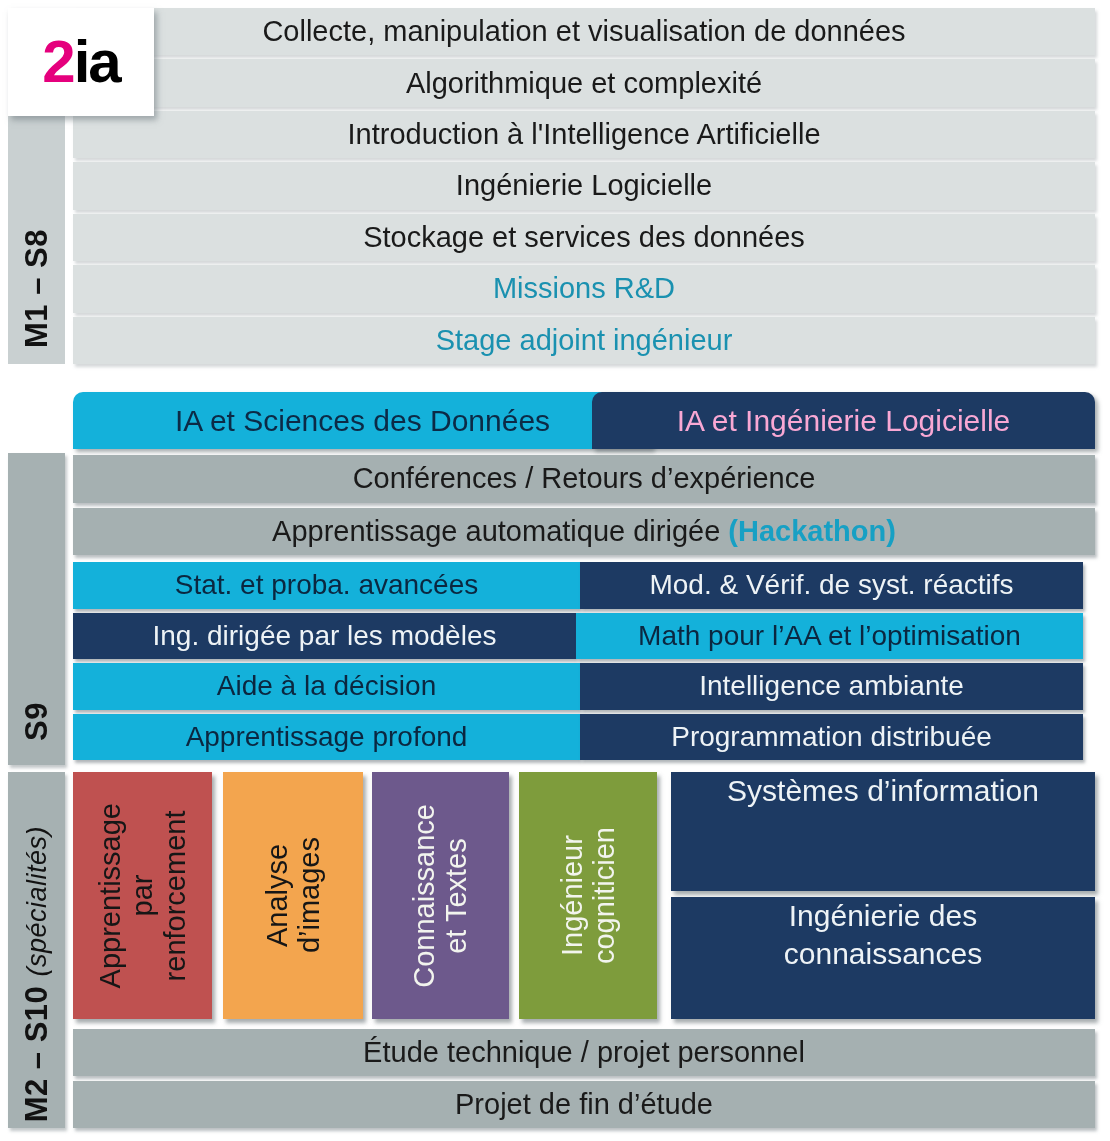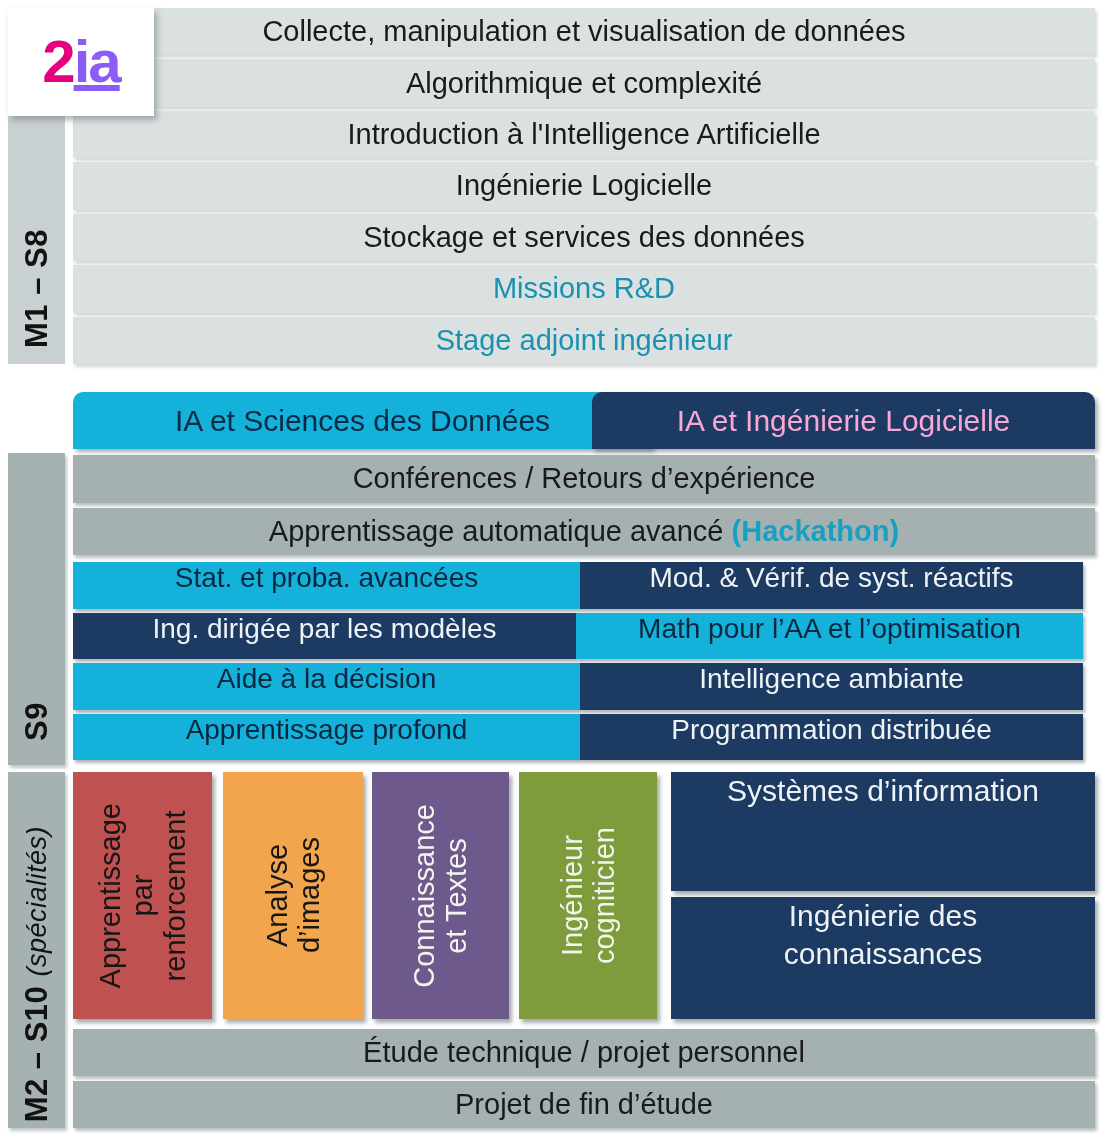--- a/index.html
+++ b/index.html
@@ -27,33 +27,33 @@
   .grayrow{background:#a5b0b1;box-shadow:2px 3px 3px rgba(120,130,135,.5);}
   .tealtext{color:#1a91b0;}
   .hl{font-weight:bold;color:#17a0c4;white-space:pre;}
   
   .logo-box{
     position:absolute;background:#ffffff;display:flex;align-items:center;justify-content:center;
     box-shadow:3px 4px 6px rgba(110,120,125,.55);
   }
   .logo-text{font-size:60px;font-weight:800;letter-spacing:-2px;line-height:1;}
   .logo-2{color:#e5007d;}
-  .logo-ia{color:#8b5cf6;text-decoration:underline;}
+  .logo-ia{color:#000000;}
   
   .tab{
     position:absolute;display:flex;align-items:center;justify-content:center;
     font-size:30px;border-radius:10px 10px 0 0;box-shadow:3px 3px 4px rgba(95,105,110,.55);
   }
   .tab.cyan{background:#14b1da;color:#0c2a46;}
   .tab.navy{background:#1d3a63;color:#f9a8d4;text-align:right;}
   
   .pairstack{position:absolute;display:flex;flex-direction:column;}
   .pair{flex:1;display:flex;}
   .cell{
-    display:flex;justify-content:center;font-size:28px;
+    display:flex;align-items:center;justify-content:center;font-size:28px;
     box-shadow:2px 3px 3px rgba(100,110,115,.5);
   }
   .cell.cyan{background:#14b1da;color:#0b2740;width:507px;}
   .cell.navy{background:#1d3a63;color:#eef3f6;width:503px;}
   
   .spec{
     position:absolute;display:flex;align-items:center;justify-content:center;
     box-shadow:3px 4px 4px rgba(95,105,110,.55);
   }
   .spec .slabel{
@@ -112,21 +112,21 @@
 
   <div class="sidebar gray" style="left:8px;top:453px;width:57px;height:312px">
     <span class="vlabel" style="margin-bottom:24px">S9</span>
   </div>
 
   <div class="rowstack" style="left:73px;top:455px;width:1022px;height:100px;gap:5px">
     <div class="row grayrow">
       <span>Conférences / Retours d’expérience</span>
     </div>
     <div class="row grayrow">
-      <span style="white-space:pre">Apprentissage automatique avancé </span>
+      <span style="white-space:pre">Apprentissage automatique dirigée </span>
         <span class="hl">(Hackathon)</span>
     </div>
   </div>
 
   <div class="pairstack" style="left:73px;top:562px;width:1022px;height:198px;gap:4px">
     <div class="pair">
       <div class="cell cyan">
           <span>Stat. et proba. avancées</span>
         </div>
       <div class="cell navy">

